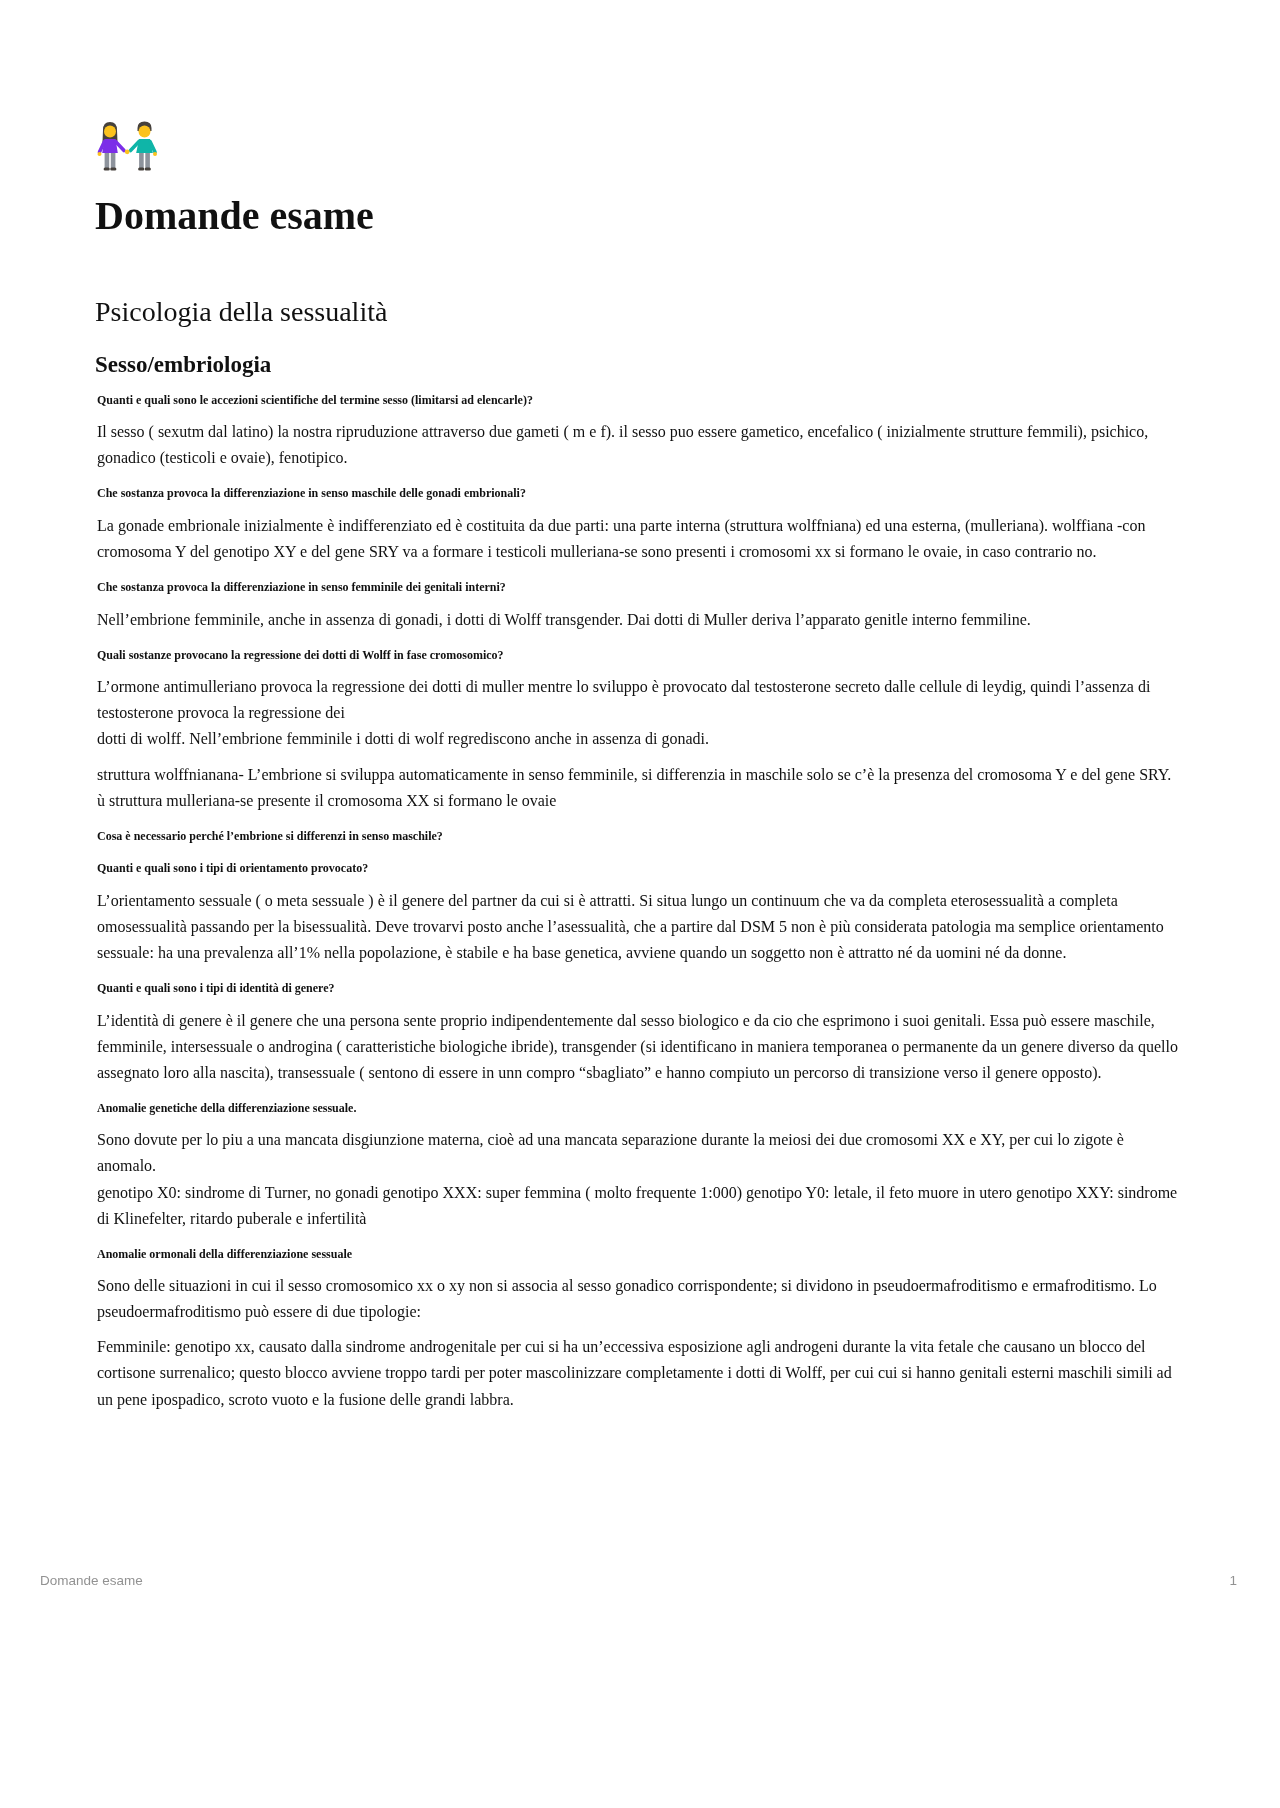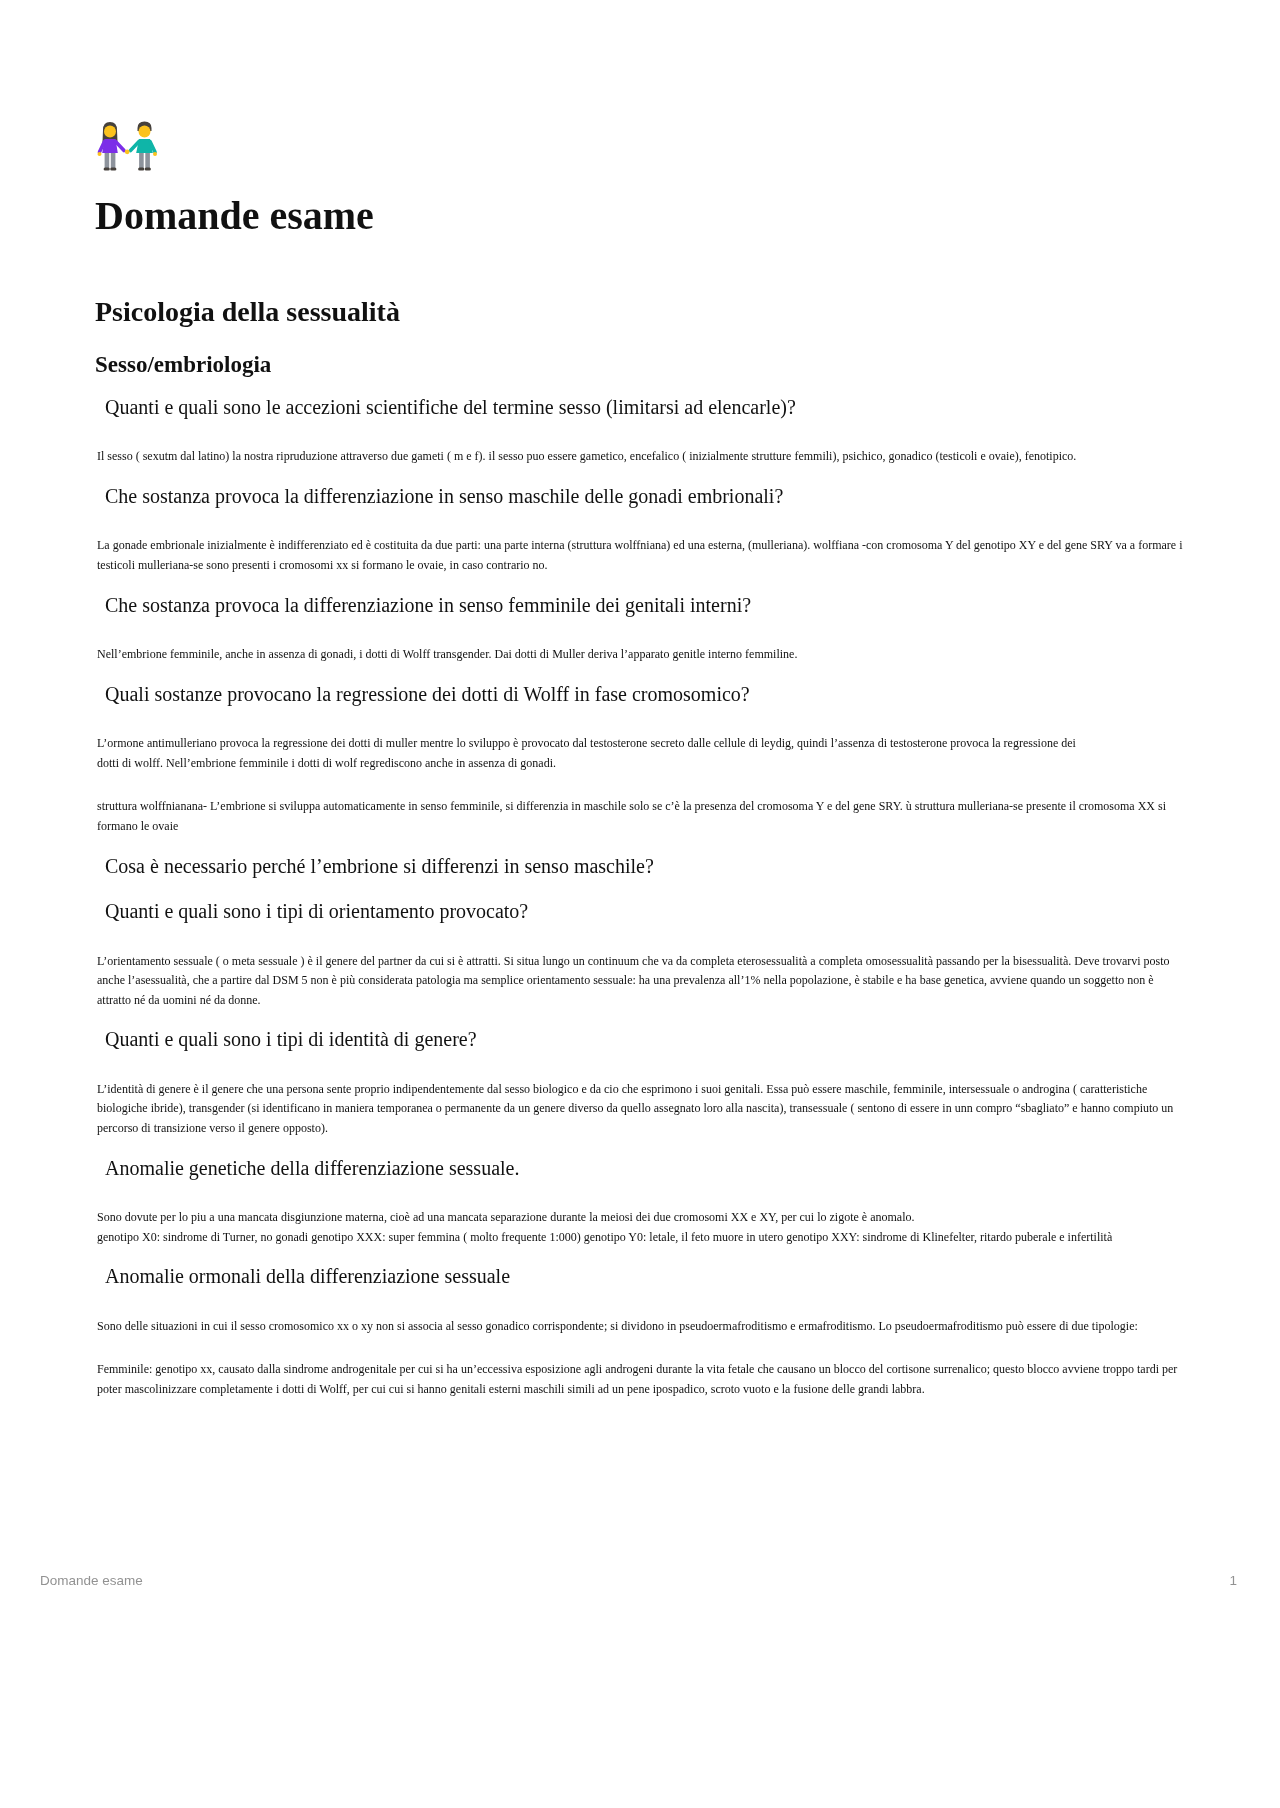--- a/index.html
+++ b/index.html
@@ -4,24 +4,24 @@
 <style>
   html,body{margin:0;padding:0;background:#ffffff;}
   .page{
     width:1280px;height:1624px;position:relative;overflow:hidden;
     background:#ffffff;color:#111111;
     font-family:"Liberation Serif",serif;
   }
   .content{padding:116px 95px 0 95px;}
   .page-icon{display:block;width:64px;height:64px;}
   h1.doc-title{font-size:40px;line-height:1.2;font-weight:700;margin:12px 0 0;}
-  h2.doc-subtitle{font-size:28px;line-height:1.25;font-weight:700;margin:54px 0 0;}
+  h2.doc-subtitle{font-size:28px;line-height:1.25;font-weight:400;margin:54px 0 0;}
   h3.section-heading{font-size:23px;line-height:1.25;font-weight:700;margin:22px 0 0;}
-  p.q{font-size:20px;line-height:1.63;font-weight:400;margin:9px 8px 0;padding:2px 2px;}
-  p.a{font-size:12px;line-height:1.63;font-weight:400;margin:20px 0 0;padding:2px 2px;white-space:pre-line;}
+  p.q{font-size:12px;line-height:1.63;font-weight:700;margin:9px 0 0;padding:2px 2px;}
+  p.a{font-size:16px;line-height:1.63;font-weight:400;margin:5px 0 0;padding:2px 2px;white-space:pre-line;}
   .footer{
     position:absolute;left:40px;right:43px;bottom:34px;
     display:flex;justify-content:space-between;align-items:baseline;
     font-family:"Liberation Sans",sans-serif;font-size:13.5px;line-height:19px;color:#929292;
   }
 </style>
 </head>
 <body>
 
 <div class="page">

